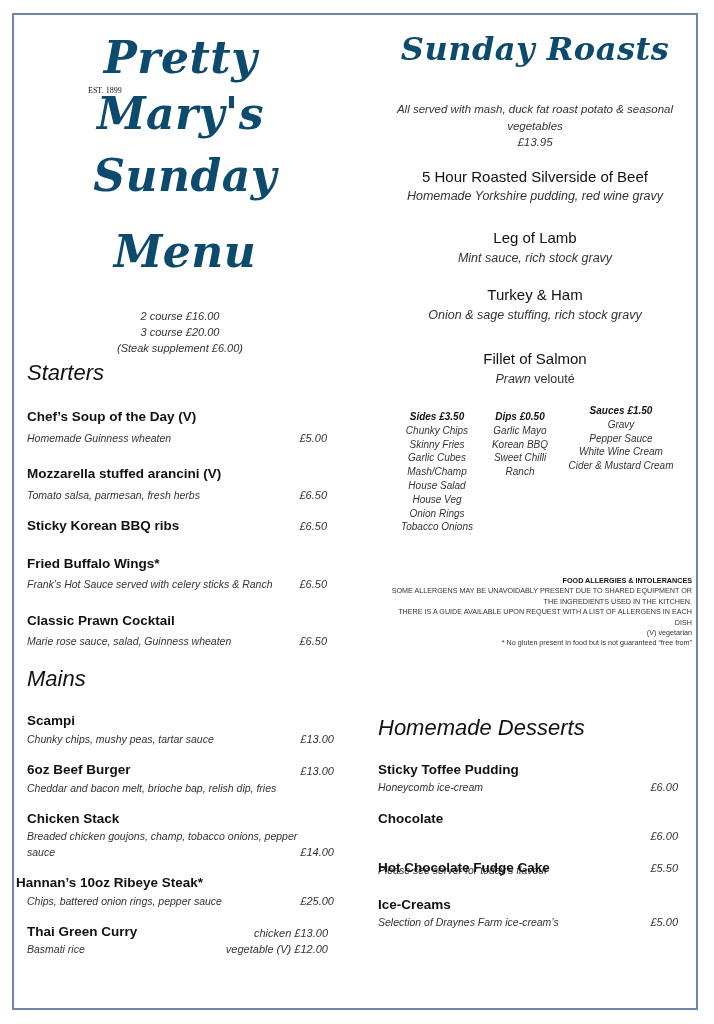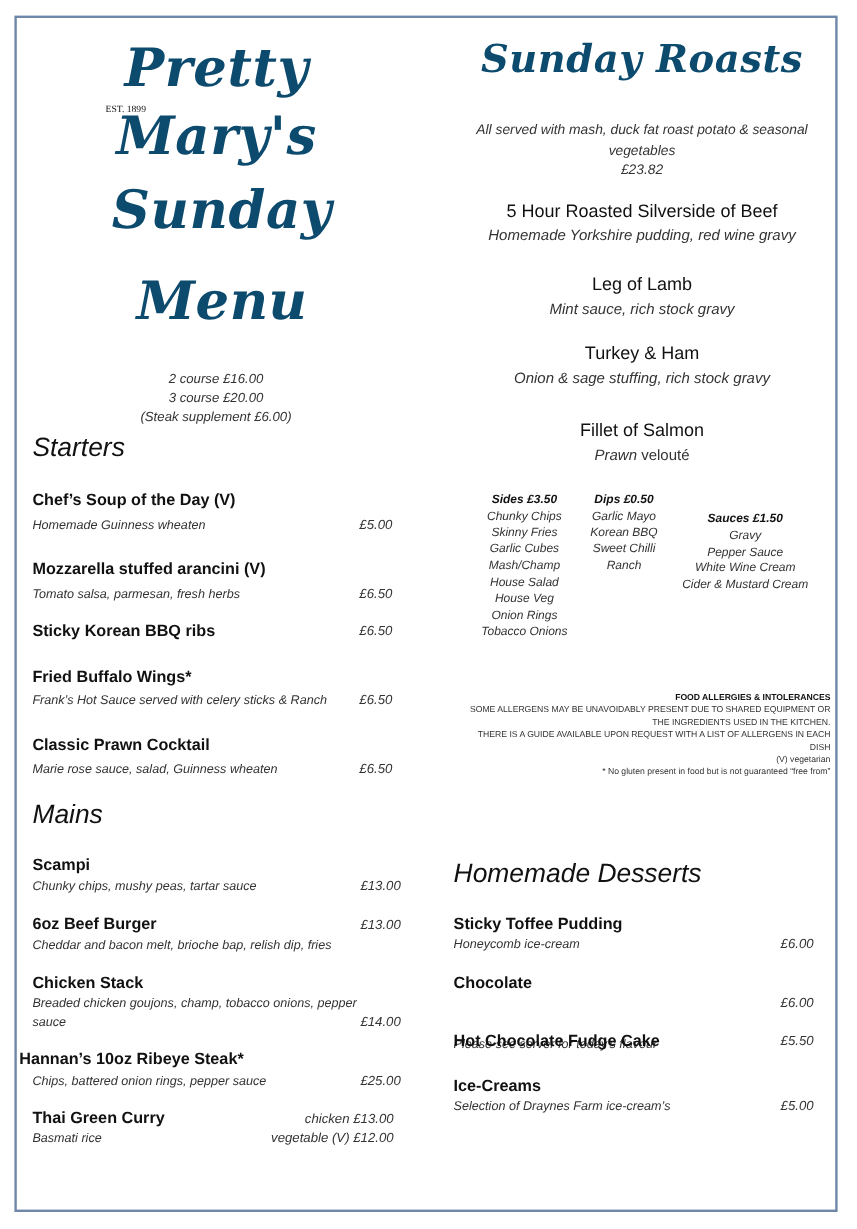--- a/index.html
+++ b/index.html
@@ -87,21 +87,21 @@
 <div class="abs item-name" style="left:27px; top:924px;">Thai Green Curry</div>
 <div class="abs item-desc" style="left:27px; top:943px;">Basmati rice</div>
 <div class="price" style="left:190px; width:138px; top:927px;">chicken £13.00</div>
 <div class="price" style="left:190px; width:138px; top:943px;">vegetable (V) £12.00</div>
 
 <div class="abs script center" style="left:370px; top:30px; width:330px; font-size:32px;">Sunday Roasts</div>
 
 <div class="abs center" style="left:370px; top:101px; width:330px; font-style:italic; font-size:11.5px; line-height:16.5px; color:#333;">
   <div>All served with mash, duck fat roast potato &amp; seasonal</div>
   <div>vegetables</div>
-  <div>£23.82</div>
+  <div>£13.95</div>
 </div>
 
 <div class="abs center roast-name" style="left:370px; top:168px; width:330px;">5 Hour Roasted Silverside of Beef</div>
 <div class="abs center roast-desc" style="left:370px; top:189px; width:330px;">Homemade Yorkshire pudding, red wine gravy</div>
 
 <div class="abs center roast-name" style="left:370px; top:229px; width:330px;">Leg of Lamb</div>
 <div class="abs center roast-desc" style="left:370px; top:251px; width:330px;">Mint sauce, rich stock gravy</div>
 
 <div class="abs center roast-name" style="left:370px; top:286px; width:330px;">Turkey &amp; Ham</div>
 <div class="abs center roast-desc" style="left:370px; top:308px; width:330px;">Onion &amp; sage stuffing, rich stock gravy</div>
@@ -120,21 +120,21 @@
   <div>Onion Rings</div>
   <div>Tobacco Onions</div>
 </div>
 <div class="col" style="left:485px; top:410px; width:70px;">
   <div class="hdr">Dips £0.50</div>
   <div>Garlic Mayo</div>
   <div>Korean BBQ</div>
   <div>Sweet Chilli</div>
   <div>Ranch</div>
 </div>
-<div class="col" style="left:562px; top:426px; width:118px;">
+<div class="col" style="left:562px; top:404px; width:118px;">
   <div class="hdr">Sauces £1.50</div>
   <div>Gravy</div>
   <div>Pepper Sauce</div>
   <div>White Wine Cream</div>
   <div>Cider &amp; Mustard Cream</div>
 </div>
 
 <div class="abs allergy">
   <div style="font-weight:bold; color:#111;">FOOD ALLERGIES &amp; INTOLERANCES</div>
   <div>SOME ALLERGENS MAY BE UNAVOIDABLY PRESENT DUE TO SHARED EQUIPMENT OR</div>

